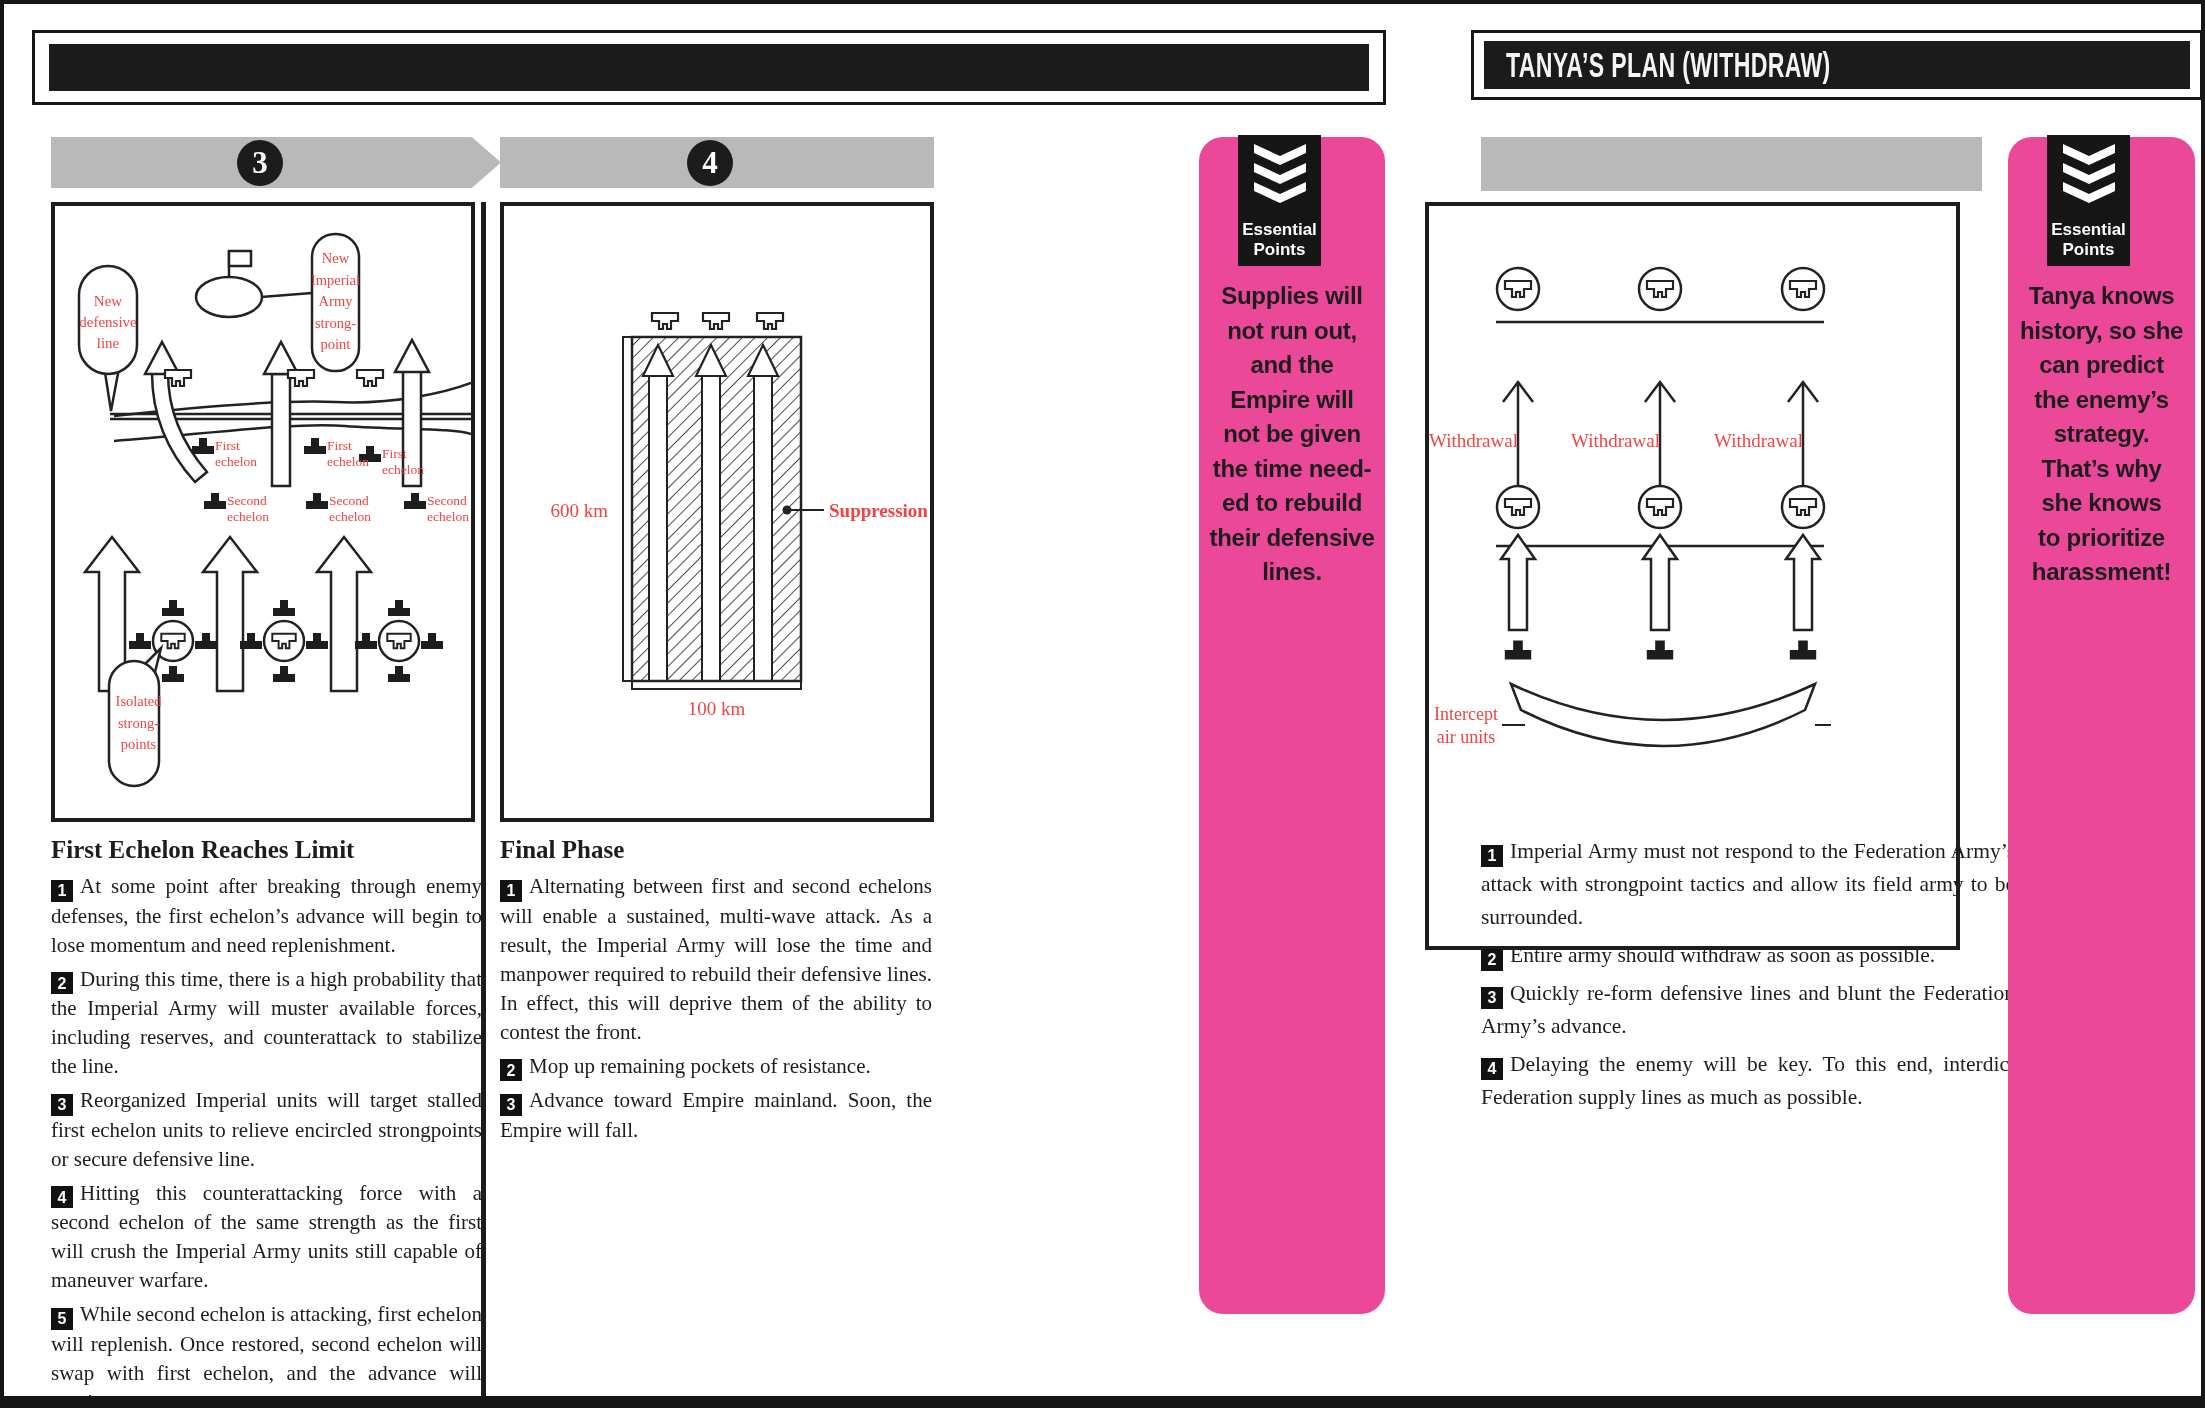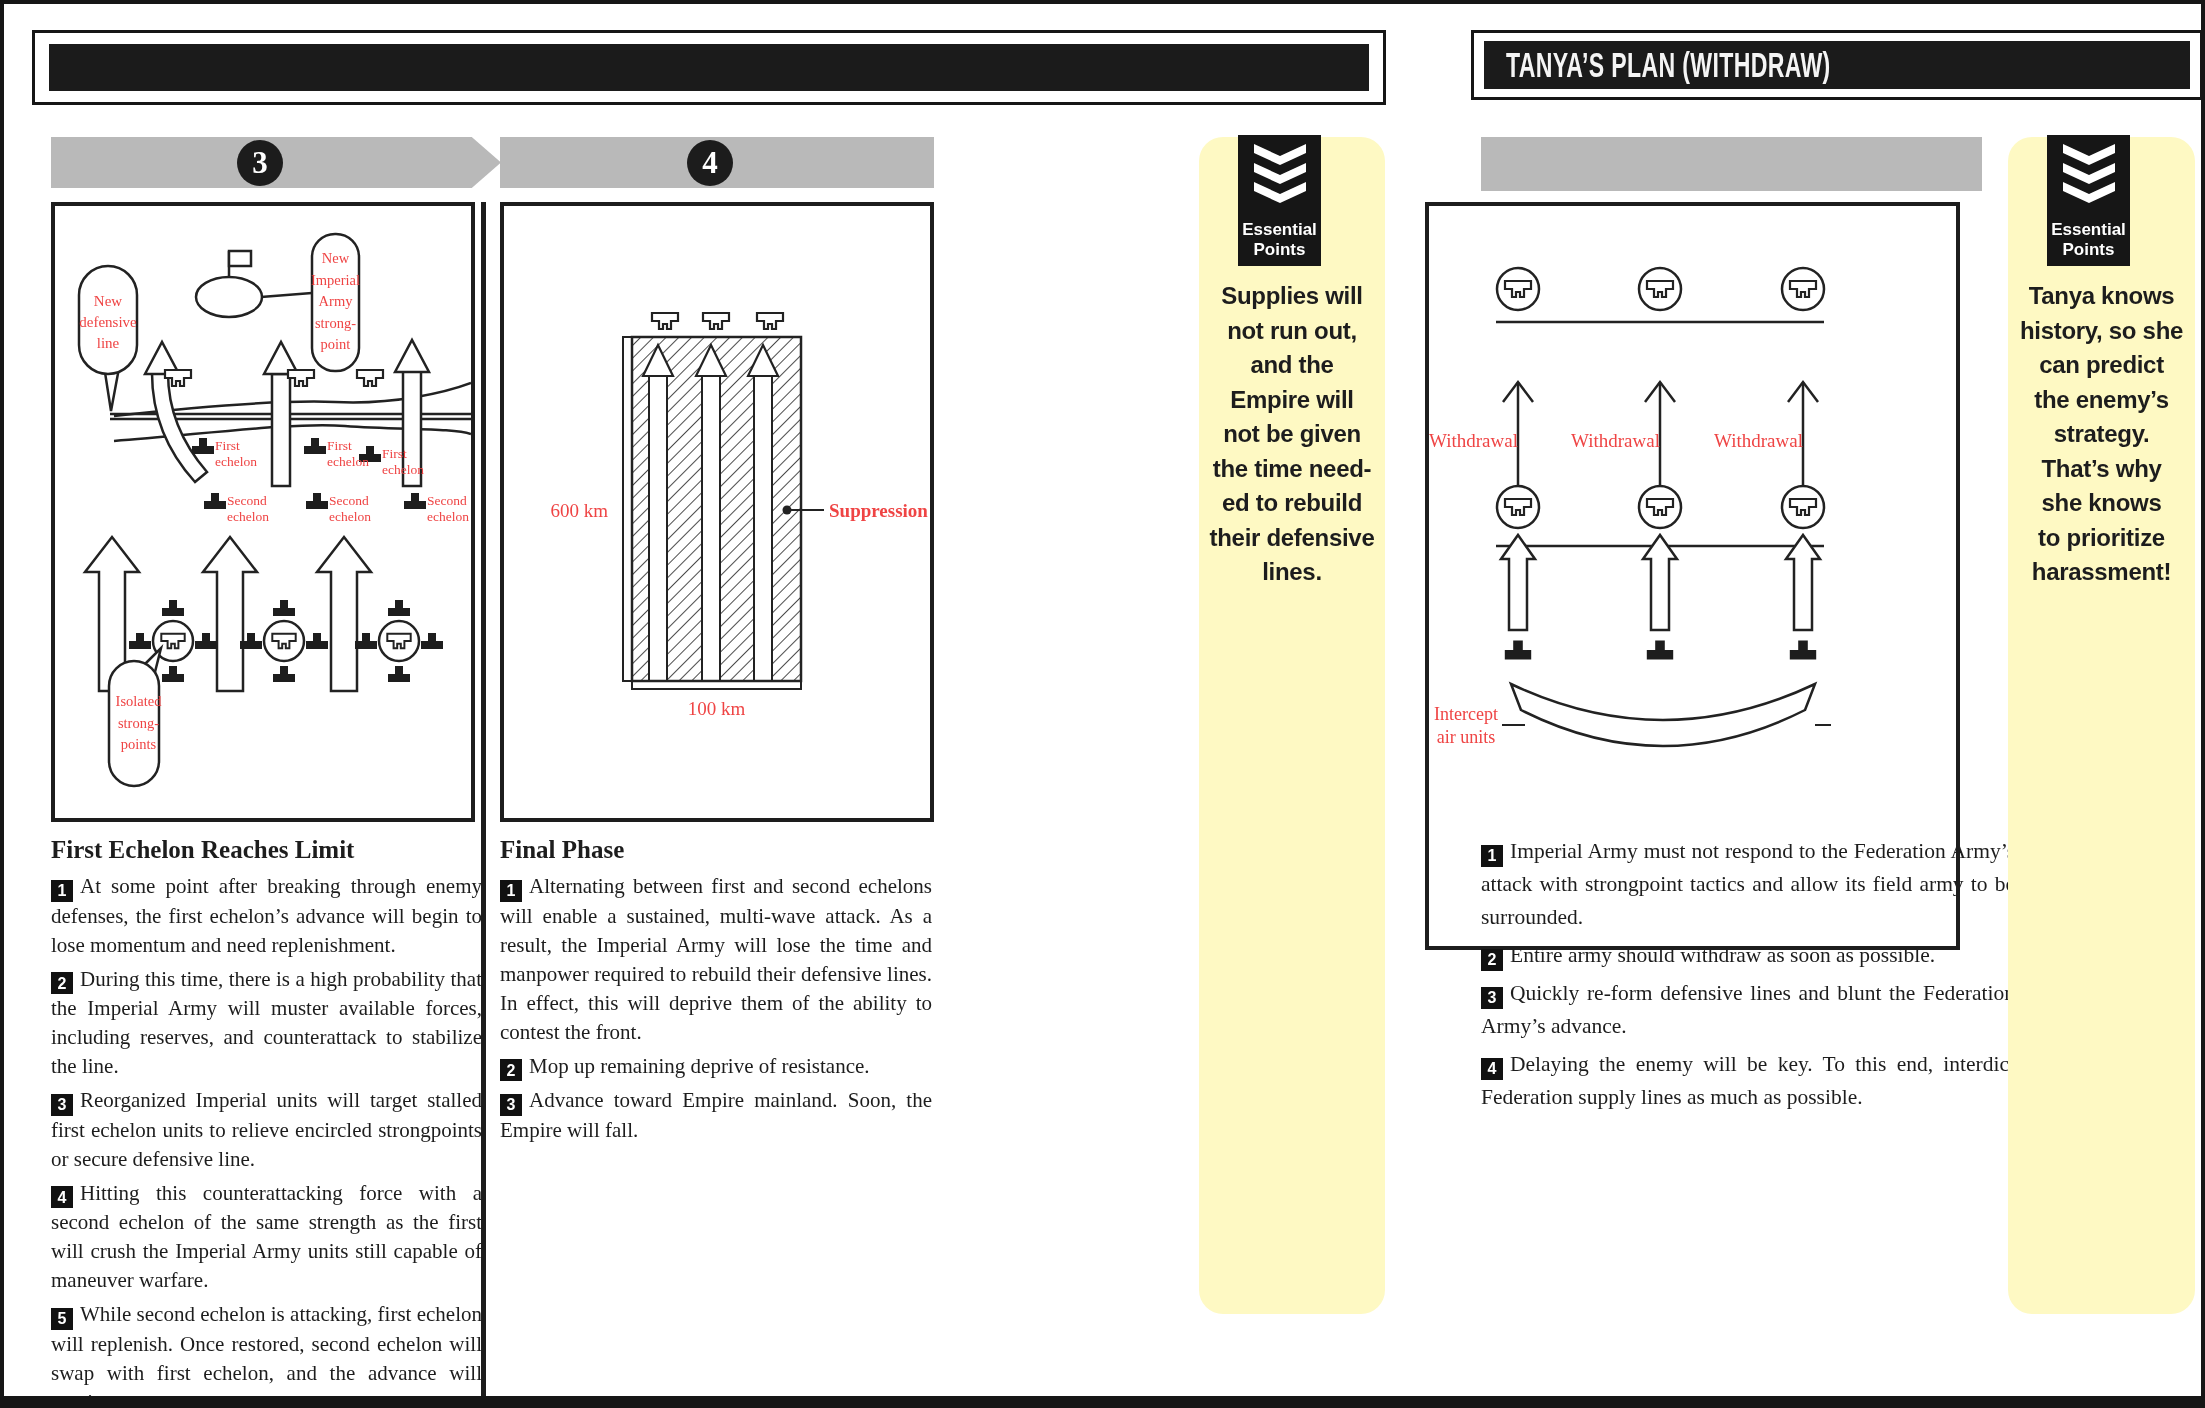--- a/index.html
+++ b/index.html
@@ -36,21 +36,21 @@
   .tcol p{margin:0 0 5px 0;}
   .col-a{font-size:21px;line-height:29px;}
   .col-b{font-size:21px;line-height:29px;}
   .col-r{font-size:21.5px;line-height:33px;}
   .nsq{
     display:inline-flex;width:22px;height:22px;background:#111;color:#fff;
     font-family:"Liberation Sans", sans-serif;font-weight:bold;font-size:16px;
     align-items:center;justify-content:center;vertical-align:-3px;margin-right:7px;
   }
   
-  .ep{position:absolute;width:186px;height:1177px;background:#fef9c3;border-radius:24px;}
+  .ep{position:absolute;width:186px;height:1177px;background:#ec4899;border-radius:24px;}
   .ep-badge{position:absolute;left:39px;top:-2px;width:83px;height:131px;background:#161616;}
   .ep-badge svg{display:block;margin:9px auto 0 auto;}
   .ep-badge-label{
     position:absolute;left:0;right:0;bottom:7px;text-align:center;color:#fff;
     font-family:"Liberation Sans", sans-serif;font-weight:bold;font-size:17px;
     line-height:19.5px;white-space:pre-line;
   }
   .ep-note{
     position:absolute;left:4px;right:4px;top:142px;text-align:center;
     font-family:"Liberation Sans", sans-serif;font-weight:bold;font-size:24px;
@@ -313,21 +313,21 @@
     <p><span class="nsq">1</span><span>At some point after breaking through enemy defenses, the first echelon’s advance will begin to lose momentum and need replenishment.</span></p>
     <p><span class="nsq">2</span><span>During this time, there is a high probability that the Imperial Army will muster available forces, including reserves, and counterattack to stabilize the line.</span></p>
     <p><span class="nsq">3</span><span>Reorganized Imperial units will target stalled first echelon units to relieve encircled strongpoints or secure defensive line.</span></p>
     <p><span class="nsq">4</span><span>Hitting this counterattacking force with a second echelon of the same strength as the first will crush the Imperial Army units still capable of maneuver warfare.</span></p>
     <p><span class="nsq">5</span><span>While second echelon is attacking, first echelon will replenish. Once restored, second echelon will swap with first echelon, and the advance will continue at pace.</span></p>
   </div>
 
   <div class="tcol col-b" style="left:496px;top:831px;width:432px;">
     <h3>Final Phase</h3>
     <p><span class="nsq">1</span><span>Alternating between first and second echelons will enable a sustained, multi-wave attack. As a result, the Imperial Army will lose the time and manpower required to rebuild their defensive lines. In effect, this will deprive them of the ability to contest the front.</span></p>
-    <p><span class="nsq">2</span><span>Mop up remaining deprive of resistance.</span></p>
+    <p><span class="nsq">2</span><span>Mop up remaining pockets of resistance.</span></p>
     <p><span class="nsq">3</span><span>Advance toward Empire mainland. Soon, the Empire will fall.</span></p>
   </div>
 
   <div class="tcol col-r" style="left:1477px;top:831px;width:534px;">
     <p><span class="nsq">1</span><span>Imperial Army must not respond to the Federation Army’s attack with strongpoint tactics and allow its field army to be surrounded.</span></p>
     <p><span class="nsq">2</span><span>Entire army should withdraw as soon as possible.</span></p>
     <p><span class="nsq">3</span><span>Quickly re-form defensive lines and blunt the Federation Army’s advance.</span></p>
     <p><span class="nsq">4</span><span>Delaying the enemy will be key. To this end, interdict Federation supply lines as much as possible.</span></p>
   </div>
 

